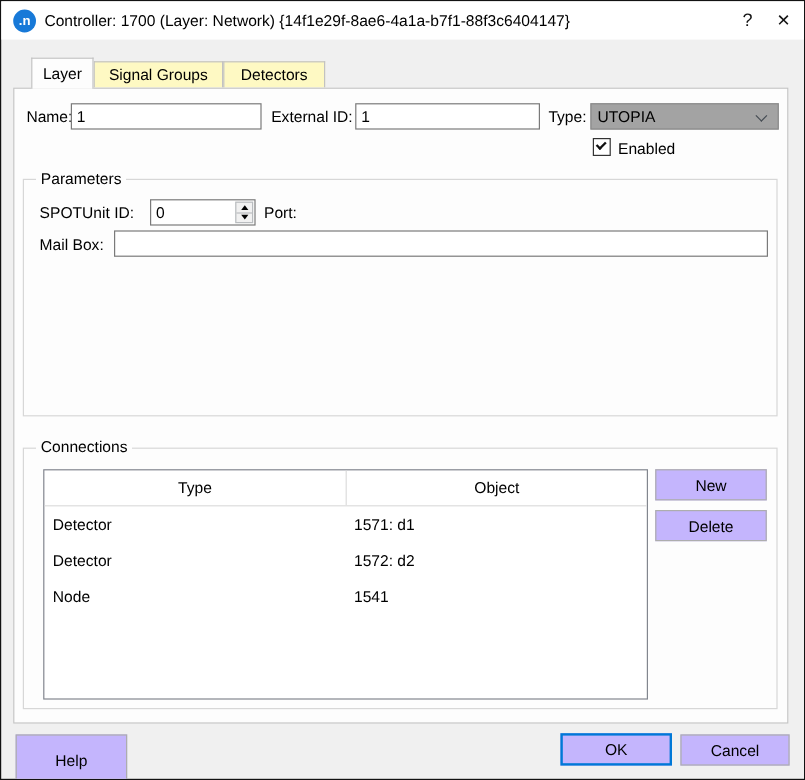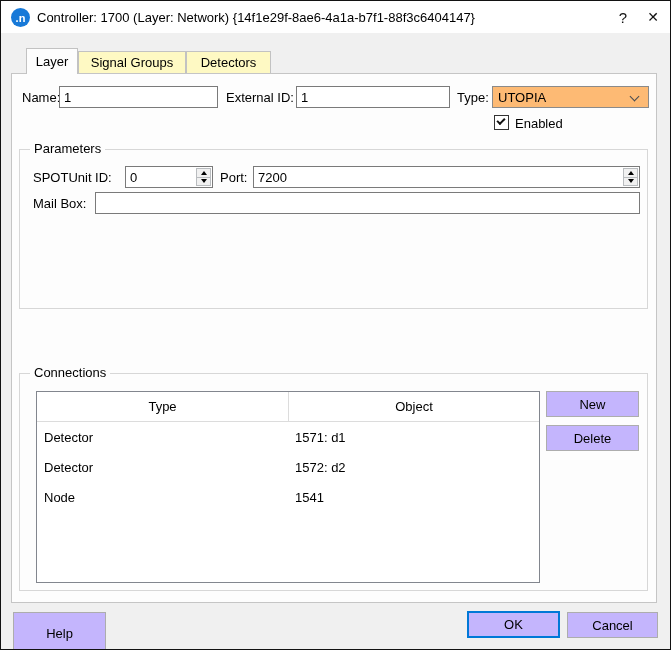--- a/index.html
+++ b/index.html
@@ -27,39 +27,39 @@
 
   
   .pane{position:absolute;left:10px;top:72px;width:646px;height:530px;background:#fdfdfd;
     border:1px solid #c5c5c5;}
   .lbl{position:absolute;height:22px;display:flex;align-items:center;font-size:13px;color:#000;
     white-space:nowrap;}
   .txt{position:absolute;height:22px;border:1px solid #7a7a7a;background:#fff;font-size:13px;
     font-family:"Liberation Sans",sans-serif;padding:1px 4px;color:#000;outline:none;}
 
   
-  .combo{position:absolute;left:480px;top:12px;width:157px;height:22px;background:#fdba74;
+  .combo{position:absolute;left:480px;top:12px;width:157px;height:22px;background:#a3a3a3;
     border:1px solid #8a8a8a;display:flex;align-items:center;padding-left:5px;font-size:13px;}
   .chev{position:absolute;right:10px;top:6px;width:7px;height:7px;border-right:1px solid #444b52;
     border-bottom:1px solid #444b52;transform:rotate(45deg);}
 
   
   .chk{position:absolute;left:482px;top:41px;width:15px;height:15px;background:#fff;
     border:1px solid #333;}
   .chk .check{display:none;position:absolute;left:2px;top:2px;width:8px;height:5px;
     border-left:2px solid #111;border-bottom:2px solid #111;transform:rotate(-45deg);}
   .chk[data-checked="true"] .check{display:block;}
   .chk-lbl{position:absolute;left:503px;top:38px;height:22px;display:flex;align-items:center;
     font-size:13px;}
 
   
   .grp{position:absolute;border:1px solid #d7d7d7;}
   .grp-legend{position:absolute;top:-9px;left:10px;background:#fdfdfd;padding:0 4px;
     font-size:13px;color:#000;white-space:nowrap;}
-  .grp-params{left:7px;top:75px;width:629px;height:160px;}
+  .grp-params{left:7px;top:75px;width:629px;height:198px;}
   .grp-conn{left:7px;top:299px;width:629px;height:218px;}
 
   
   .spinbox{position:absolute;height:22px;}
   .spinbox input{width:100%;height:100%;border:1px solid #7a7a7a;background:#fff;font-size:13px;
     font-family:"Liberation Sans",sans-serif;padding:1px 18px 1px 4px;outline:none;}
   .spin{position:absolute;right:2px;top:2px;bottom:2px;width:15px;background:#f1f1f1;
     border:1px solid #b9bcbf;display:flex;flex-direction:column;}
   .spin-half{flex:1;display:flex;align-items:center;justify-content:center;}
   .spin-half.dn{border-top:1px solid #b9bcbf;}
@@ -131,31 +131,20 @@
           <div class="spin-half">
               <span class="arr-up"></span>
             </div>
           <div class="spin-half dn">
               <span class="arr-dn"></span>
             </div>
         </div>
       </div>
 
       <div class="lbl" style="left:200px;top:16px;">Port:</div>
-      <div class="spinbox" style="left:233px;top:16px;width:387px;">
-        <input value="7200" style="">
-        <div class="spin">
-          <div class="spin-half">
-              <span class="arr-up"></span>
-            </div>
-          <div class="spin-half dn">
-              <span class="arr-dn"></span>
-            </div>
-        </div>
-      </div>
 
       <div class="lbl" style="left:13px;top:42px;">Mail Box:</div>
       <input class="txt" style="left: 75px; top: 42px; width: 545px;" value="">
     </div>
 
     <div class="grp grp-conn">
       <div class="grp-legend">Connections</div>
 
       <div class="tbl">
         <div class="tbl-head">

